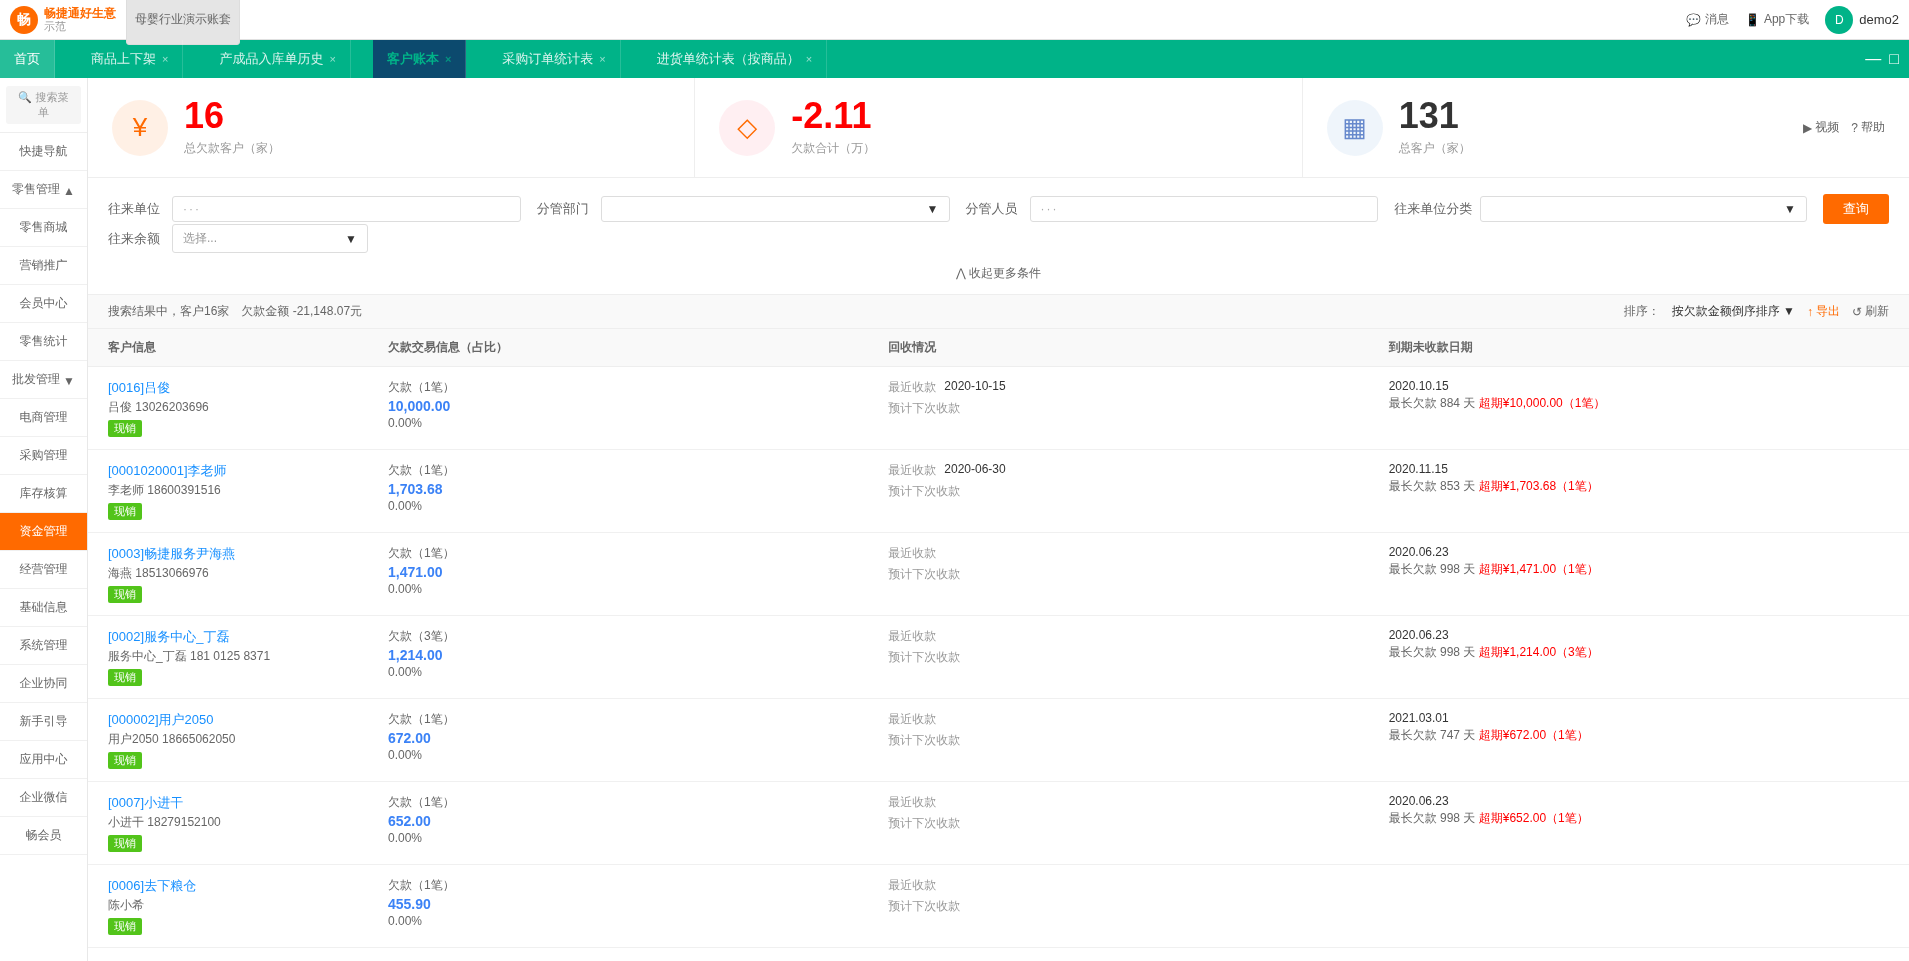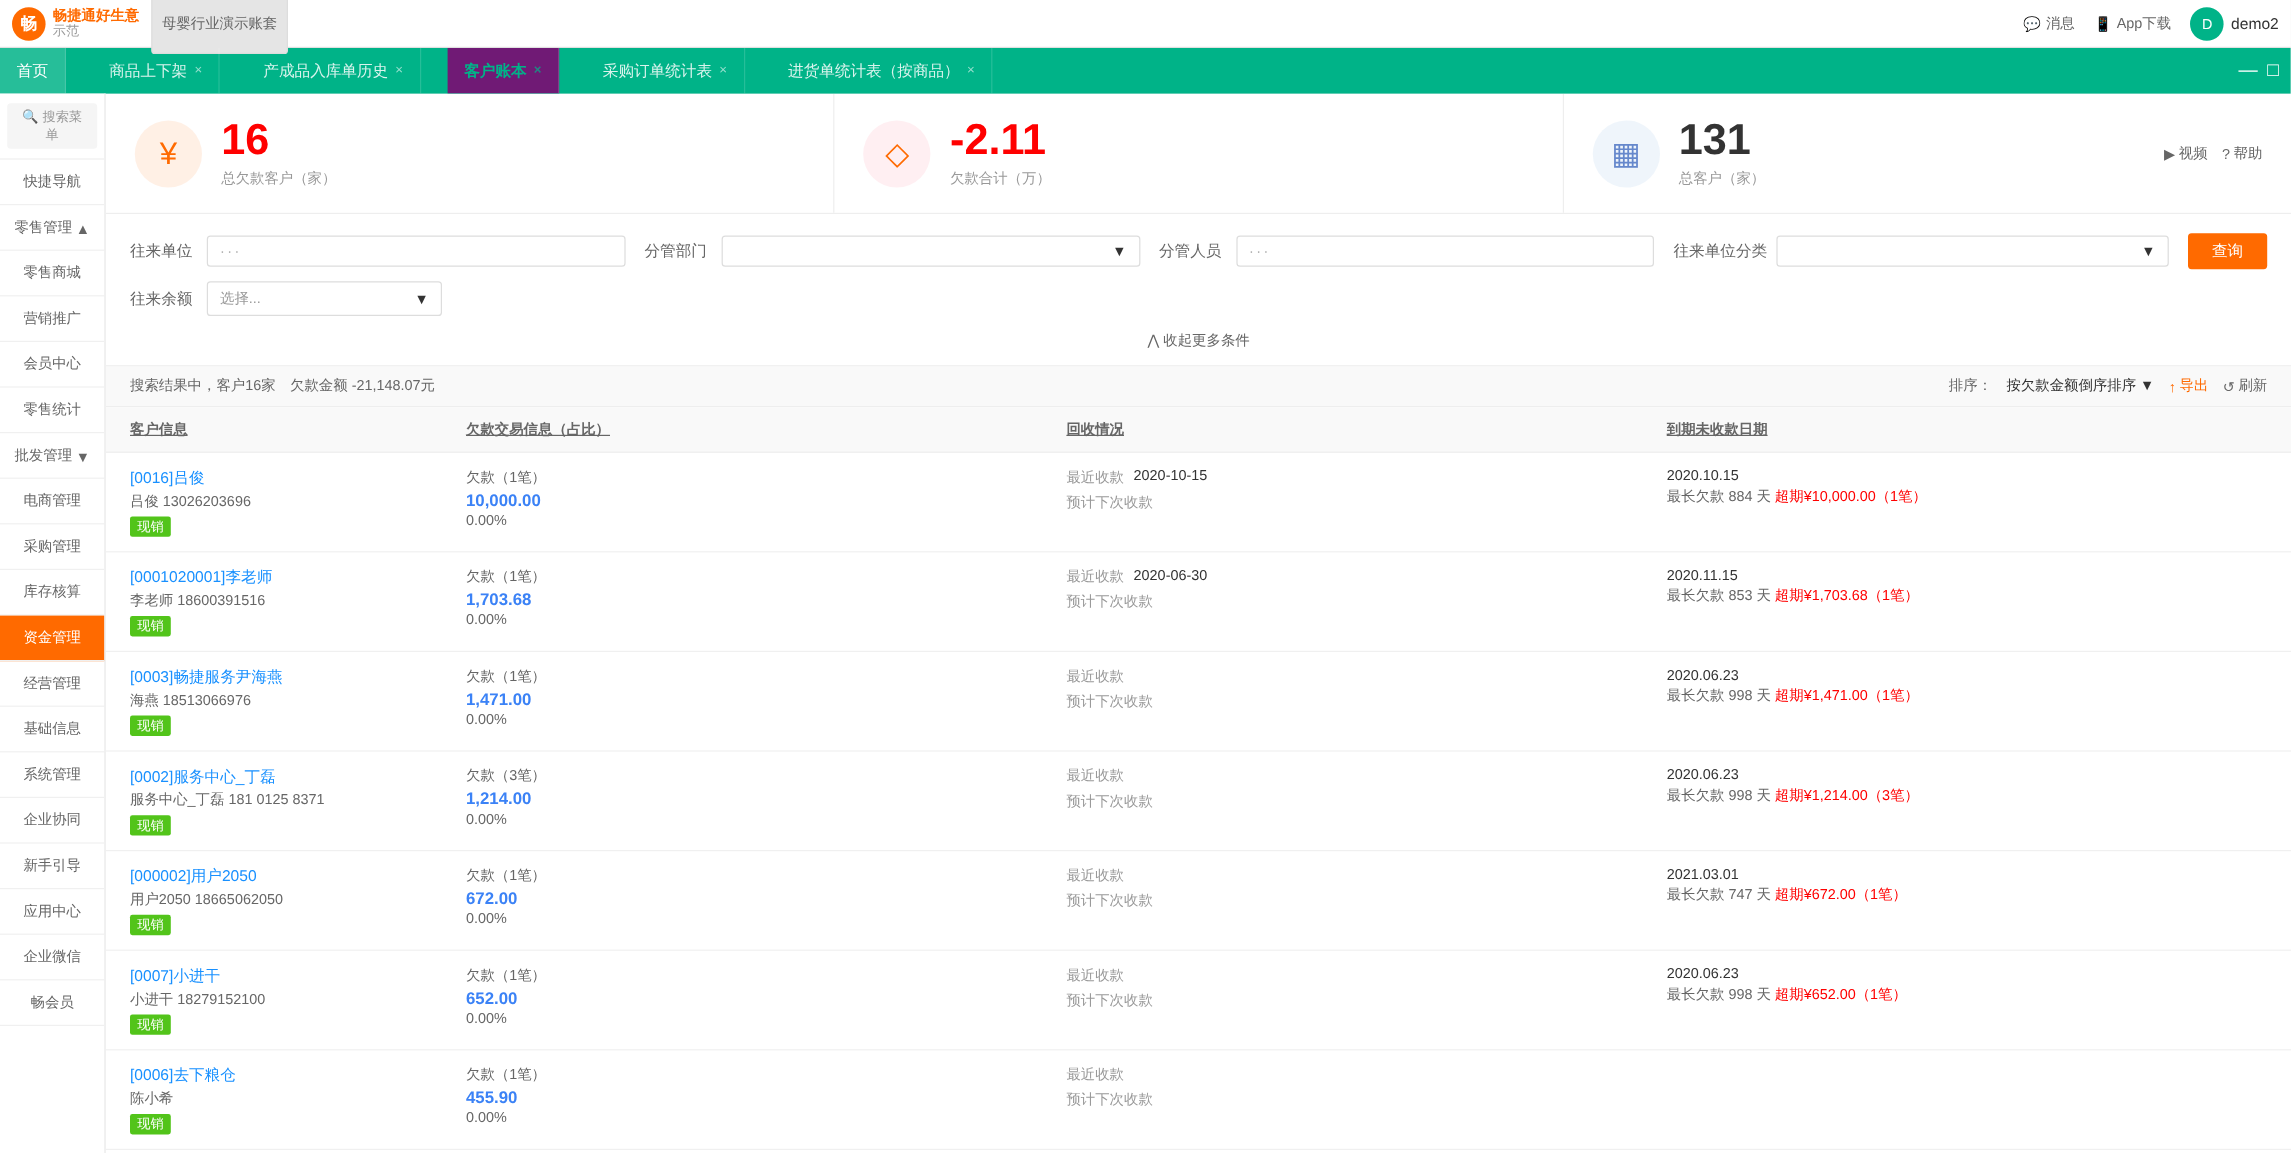--- a/index.html
+++ b/index.html
@@ -11,21 +11,21 @@
     .logo-area { display: flex; align-items: center; gap: 6px; }
     .logo-icon { width: 28px; height: 28px; background: #ff6a00; border-radius: 50%; display: flex; align-items: center; justify-content: center; color: #fff; font-size: 14px; font-weight: bold; }
     .company-select { border: 1px solid #ddd; border-radius: 3px; padding: 16px 8px; font-size: 12px; color: #666; background: #e5e5e5; cursor: pointer; }
     .top-bar-right { display: flex; align-items: center; gap: 16px; }
     .top-bar-btn { font-size: 12px; color: #666; cursor: pointer; display: flex; align-items: center; gap: 4px; }
     .avatar { width: 28px; height: 28px; border-radius: 50%; background: #ccc; display: flex; align-items: center; justify-content: center; font-size: 12px; color: #fff; overflow: hidden; }
 
     
     .nav-tabs { height: 38px; background: #00b388; display: flex; align-items: stretch; overflow: hidden; gap: 22px; }
     .nav-tab { display: flex; align-items: center; padding: 0 14px; font-size: 13px; color: rgba(255,255,255,0.85); cursor: pointer; white-space: nowrap; gap: 6px; border-right: 1px solid rgba(255,255,255,0.15); position: relative; }
-    .nav-tab.active { background: #701a75; color: #00b388; font-weight: 600; }
+    .nav-tab.active { background: #0c4a6e; color: #00b388; font-weight: 600; }
     .nav-tab .close-x { font-size: 11px; opacity: 0.7; }
     .nav-tab:first-child { background: rgba(255,255,255,0.15); color: #fff; }
     .nav-tabs-right { margin-left: auto; display: flex; align-items: center; gap: 8px; padding: 0 10px; }
     .nav-icon-btn { color: #fff; font-size: 16px; cursor: pointer; }
 
     
     .layout { display: flex; height: calc(100vh - 78px); }
     .sidebar { width: 88px; background: #fff; border-right: 1px solid #e8e8e8; display: flex; flex-direction: column; overflow-y: auto; flex-shrink: 0; }
     .sidebar-search { padding: 8px 6px; border-bottom: 1px solid #eee; }
     .sidebar-search-box { background: #f5f5f5; border-radius: 3px; padding: 4px 8px; font-size: 11px; color: #999; cursor: pointer; text-align: center; }
@@ -46,41 +46,41 @@
     .stat-icon.blue { background: rgba(100,160,220,0.1); }
     .stat-number { font-size: 36px; font-weight: 700; line-height: 1; }
     .stat-number.red { color: #f00; }
     .stat-number.black { color: #333; font-weight: 800; }
     .stat-label { font-size: 12px; color: #999; margin-top: 6px; }
     .stat-top-right { margin-left: auto; display: flex; gap: 12px; align-items: flex-start; }
     .stat-help-btn { font-size: 12px; color: #666; cursor: pointer; display: flex; align-items: center; gap: 3px; }
 
     
     .filter-area { background: #fff; padding: 16px 20px 8px; border-bottom: 1px solid #eee; }
-    .filter-row { display: flex; align-items: center; gap: 16px; margin-bottom: 10px; }
+    .filter-row { display: flex; align-items: center; gap: 16px; margin-bottom: 0; }
     .filter-item { display: flex; align-items: center; gap: 8px; flex: 1; }
     .filter-label { font-size: 13px; color: #666; white-space: nowrap; min-width: 56px; }
     .filter-input { flex: 1; border: 1px solid #ddd; border-radius: 3px; padding: 5px 10px; font-size: 12px; color: #333; background: #fff; cursor: pointer; display: flex; align-items: center; justify-content: space-between; }
     .filter-input .dots { color: #aaa; letter-spacing: 2px; }
     .filter-select { flex: 1; border: 1px solid #ddd; border-radius: 3px; padding: 5px 10px; font-size: 12px; color: #333; background: #fff; cursor: pointer; display: flex; align-items: center; justify-content: space-between; }
     .filter-row2 { display: flex; align-items: center; gap: 16px; margin-bottom: 8px; }
     .filter-btn { background: #ff6a00; color: #fff; border: none; border-radius: 3px; padding: 6px 20px; font-size: 13px; cursor: pointer; }
     .collapse-bar { text-align: center; padding: 4px 0; cursor: pointer; color: #666; font-size: 12px; }
 
     
     .results-bar { background: #f9f9f9; padding: 8px 20px; display: flex; align-items: center; justify-content: space-between; border-bottom: 1px solid #eee; font-size: 12px; color: #666; }
     .results-bar-left { display: flex; gap: 12px; }
     .results-bar-right { display: flex; align-items: center; gap: 12px; }
     .sort-label { color: #666; }
     .export-btn { color: #ff6a00; cursor: pointer; display: flex; align-items: center; gap: 3px; }
     .refresh-btn { color: #666; cursor: pointer; display: flex; align-items: center; gap: 3px; }
 
     
     .table-wrap { background: #fff; }
-    .table-header { display: grid; grid-template-columns: 280px 1fr 1fr 1fr; padding: 10px 20px; background: #f9f9f9; border-bottom: 1px solid #eee; font-size: 12px; color: #666; font-weight: 600; text-decoration: underline; }
+    .table-header { display: grid; grid-template-columns: 280px 1fr 1fr 1fr; padding: 10px 20px; background: #f9f9f9; border-bottom: 1px solid #eee; font-size: 12px; color: #666; font-weight: 600; }
     .table-row { display: grid; grid-template-columns: 280px 1fr 1fr 1fr; padding: 12px 20px; border-bottom: 1px solid #f0f0f0; align-items: start; }
     .customer-name { color: #1890ff; font-size: 13px; cursor: pointer; }
     .customer-info { font-size: 12px; color: #666; margin-top: 2px; }
     .tag { display: inline-block; background: #52c41a; color: #fff; font-size: 11px; padding: 1px 6px; border-radius: 2px; margin-top: 4px; }
     .debt-count { font-size: 12px; color: #666; }
     .debt-amount { font-size: 14px; color: #3b82f6; font-weight: 600; margin: 2px 0; }
     .debt-percent { font-size: 12px; color: #666; }
     .recovery-label { font-size: 12px; color: #999; }
     .recovery-date { font-size: 12px; color: #333; }
     .recovery-next { font-size: 12px; color: #999; margin-top: 4px; }

